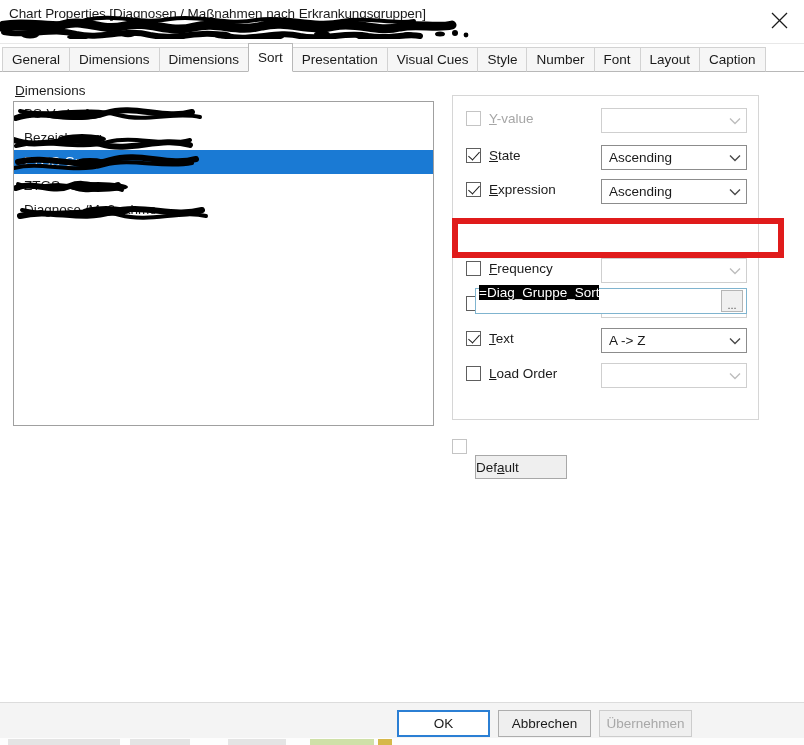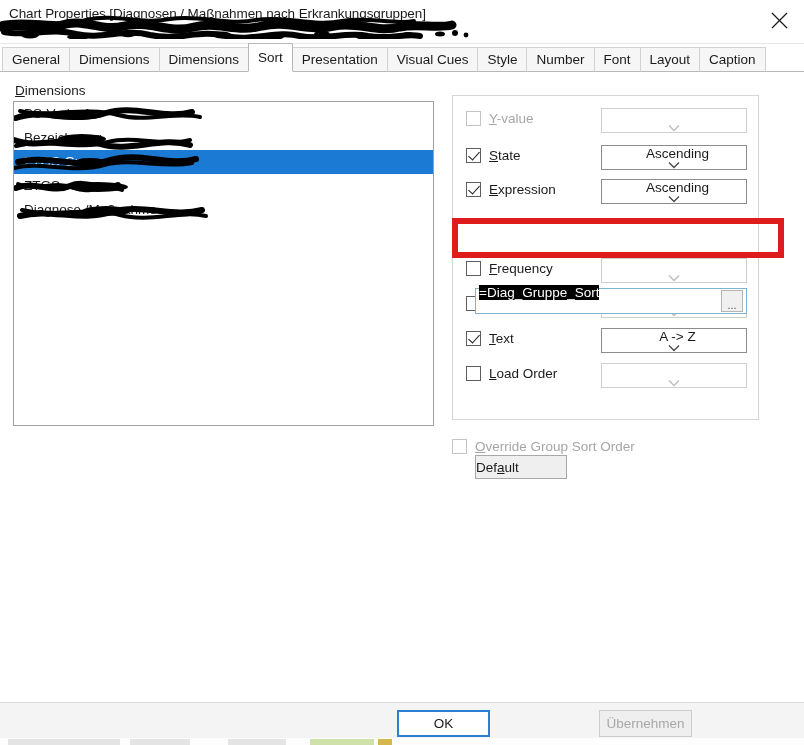--- a/index.html
+++ b/index.html
@@ -190,21 +190,20 @@
 
   .dd {
     position: absolute;
     left: 148px; top: 3px;
     width: 146px; height: 25px;
     border: 1px solid #8c8c8c;
     background: #ffffff;
     display: flex;
     align-items: center;
     cursor: pointer;
-    flex-direction: column;
   }
   .dd.disabled { border-color: #cfcfcf; background: #ffffff; }
   .dd-val {
     font-size: 13.5px;
     color: #1b1b1b;
     padding-left: 7px;
     flex: 1 1 auto;
     white-space: nowrap;
   }
   .dd-arrow {
@@ -530,28 +529,28 @@
 
       <div class="default-btn">
         <span>Def</span>
           <u>a</u>
           <span>ult</span>
       </div>
     </div>
 
     <div class="override-row">
       <span class="cb disabled"></span>
-      <span class="cb-label disabled"><u>O</u><span>verride Group Sort Order</span></span>
     </div>
 
     <div class="redbox"></div>
   </div>
 
   <div class="footer">
     <div class="btn primary" id="btn-ok">OK</div>
+    <div class="btn" id="btn-cancel">Abbrechen</div>
     <div class="btn disabled" id="btn-apply">Übernehmen</div>
   </div>
 
   <div class="bg-strip">
     <div class="bg-chip c1"></div>
     <div class="bg-chip c2"></div>
     <div class="bg-chip c3"></div>
     <div class="bg-chip c4"></div>
     <div class="bg-chip c5"></div>
   </div>

